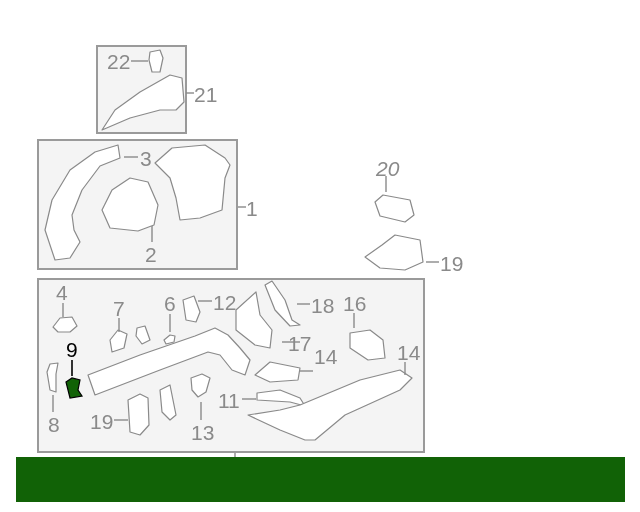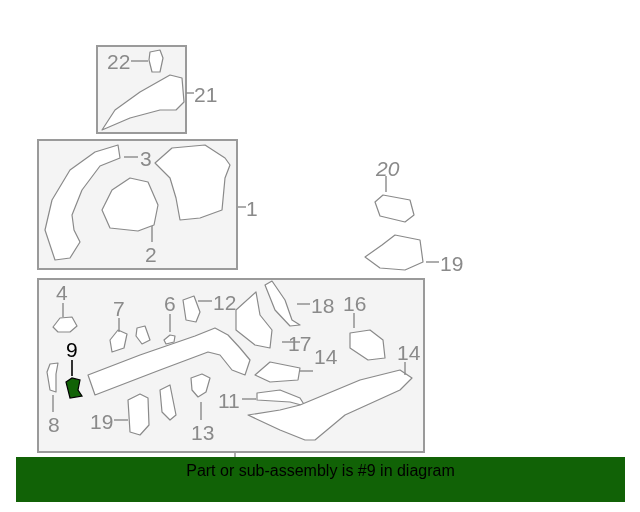--- a/index.html
+++ b/index.html
@@ -115,14 +115,13 @@
   <span class="lbl" style="left:288px;top:303px;">17</span>
   <span class="lbl" style="left:314px;top:316px;">14</span>
   <span class="lbl" style="left:218px;top:360px;">11</span>
   <span class="lbl" style="left:48px;top:384px;">8</span>
   <span class="lbl" style="left:90px;top:381px;">19</span>
   <span class="lbl" style="left:191px;top:392px;">13</span>
   <span class="lbl" style="left:229px;top:431px;">5</span>
 </div>
 
 <div class="banner">
-  <div>Part or sub-assembly is #9 in diagram</div>
 </div>
 
 </body></html>

